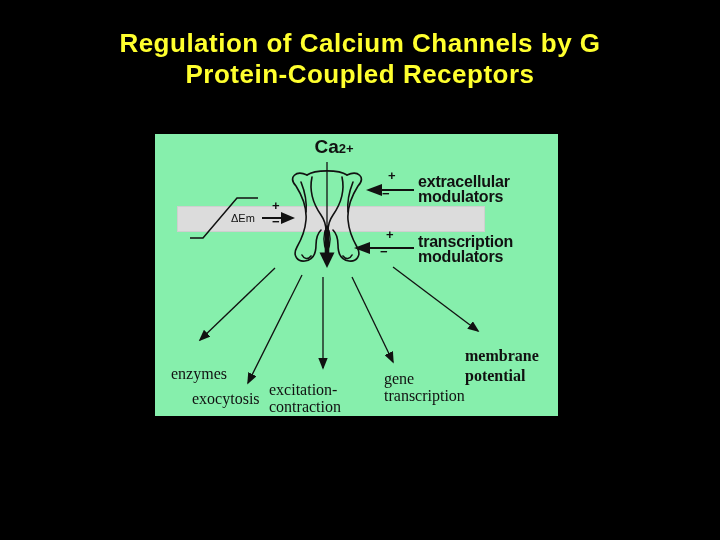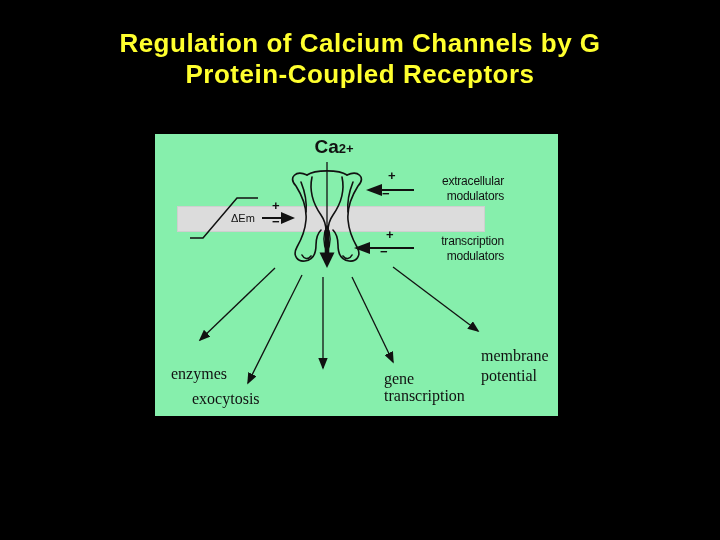--- a/index.html
+++ b/index.html
@@ -15,30 +15,30 @@
   .ca{left:149px;top:2px;width:60px;text-align:center;font-weight:bold;font-size:19px;}
   .ca .charge{font-size:13px;font-weight:bold;}
   .dem{left:76px;top:78px;font-size:11px;}
   .sign{font-size:13px;font-weight:bold;line-height:12px;}
   .dem-plus{left:117px;top:66px;}
   .dem-minus{left:117px;top:82px;}
   .ex-plus{left:233px;top:36px;}
   .ex-minus{left:227px;top:54px;}
   .in-plus{left:231px;top:95px;}
   .in-minus{left:225px;top:112px;}
-  .mod{font-size:12px;font-weight:normal;line-height:15px;text-align:right;
+  .mod{font-size:16px;font-weight:bold;line-height:15px;text-align:left;
        letter-spacing:-.2px;width:86px;}
   .mod-extra{left:263px;top:40px;}
   .mod-intra{left:263px;top:100px;}
   .target{font-family:"Liberation Serif",serif;font-size:16px;line-height:17px;}
   .t-enzymes{left:16px;top:231px;}
   .t-exocytosis{left:37px;top:256px;}
   .t-excitation{left:114px;top:247px;}
   .t-gene{left:229px;top:236px;}
-  .t-membrane{left:326px;top:212px;line-height:20px;}
+  .t-membrane{left:310px;top:212px;line-height:20px;font-weight:bold;}
   .s{stroke:#111;stroke-width:1.5;fill:none;}
   .s2{stroke:#111;stroke-width:2;fill:none;}
   .thin{stroke:#111;stroke-width:1.3;fill:none;}
   .chan{stroke:#111;stroke-width:1.6;fill:none;stroke-linecap:round;stroke-linejoin:round;}
   .fillink{fill:#111;stroke:none;}
 </style>
 </head>
 <body>
 
 <div class="slide">
@@ -107,20 +107,24 @@
 
     <div class="txt sign in-plus">+</div>
     <div class="txt sign in-minus">−</div>
     <div class="txt mod mod-intra">
       <div>transcription</div>
       <div>modulators</div>
     </div>
 
     <div class="txt target t-enzymes">enzymes</div>
     <div class="txt target t-exocytosis">exocytosis</div>
+    <div class="txt target t-excitation">
+      <div>excitation-</div>
+      <div>contraction</div>
+    </div>
     <div class="txt target t-gene">
       <div>gene</div>
       <div>transcription</div>
     </div>
     <div class="txt target t-membrane">
       <div>membrane</div>
       <div>potential</div>
     </div>
 
   </div>

